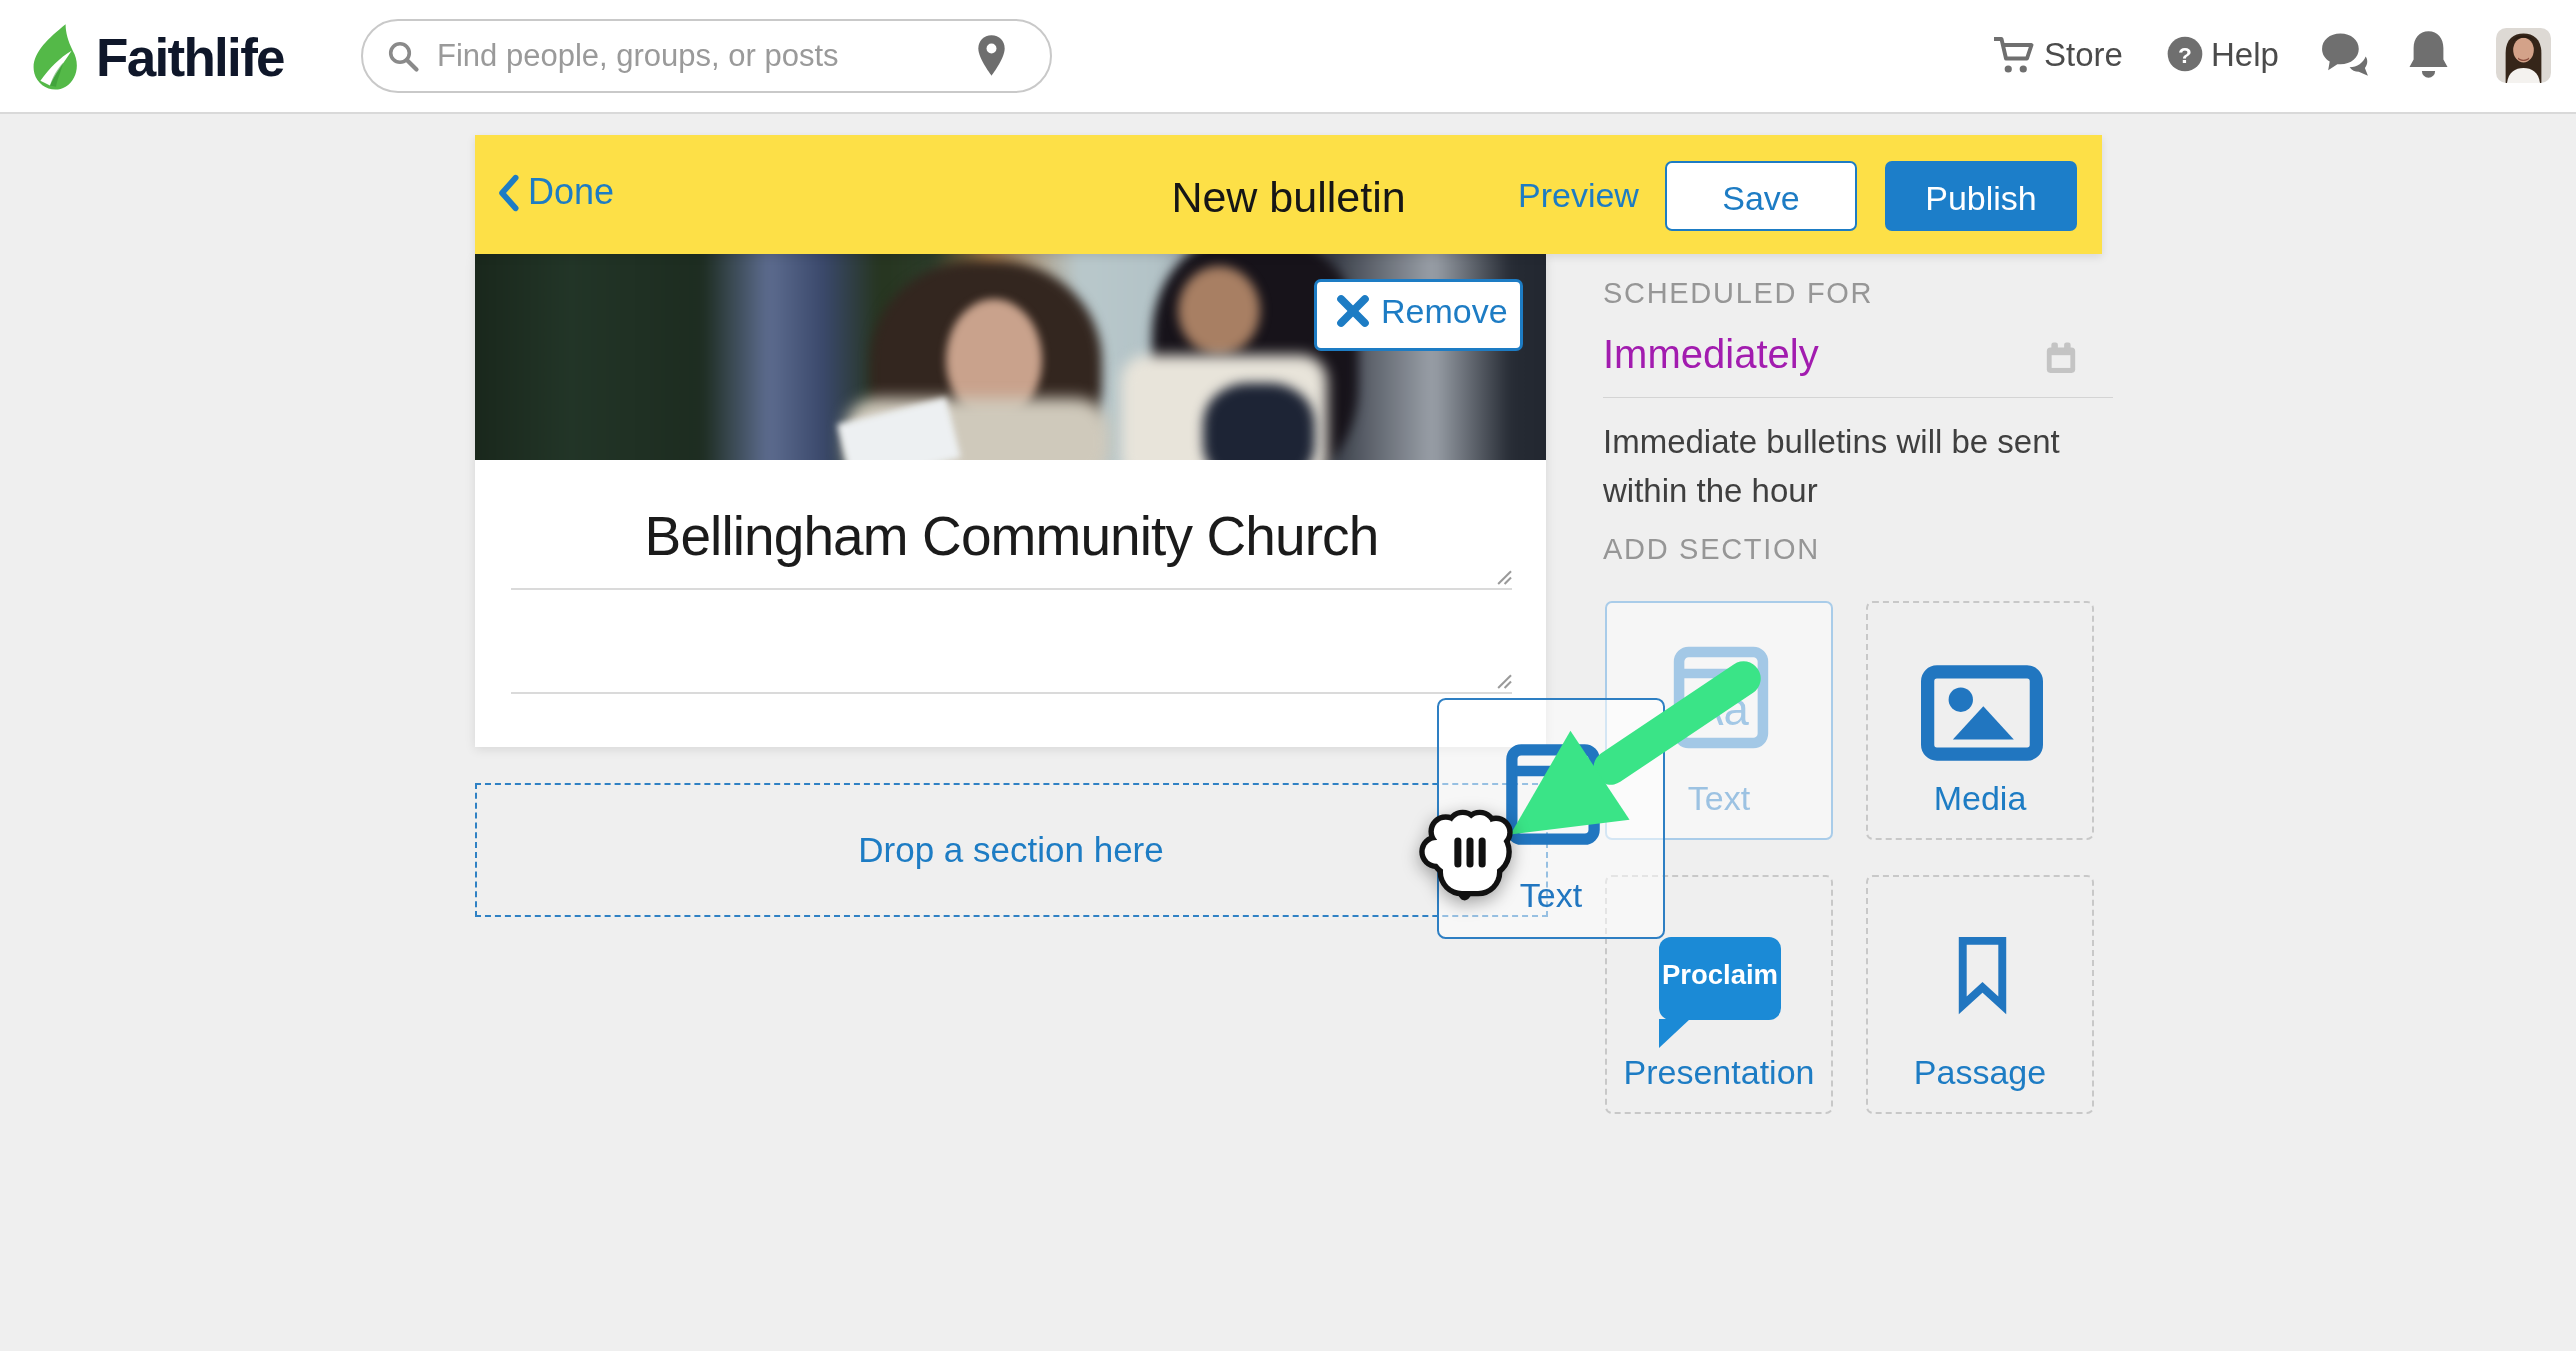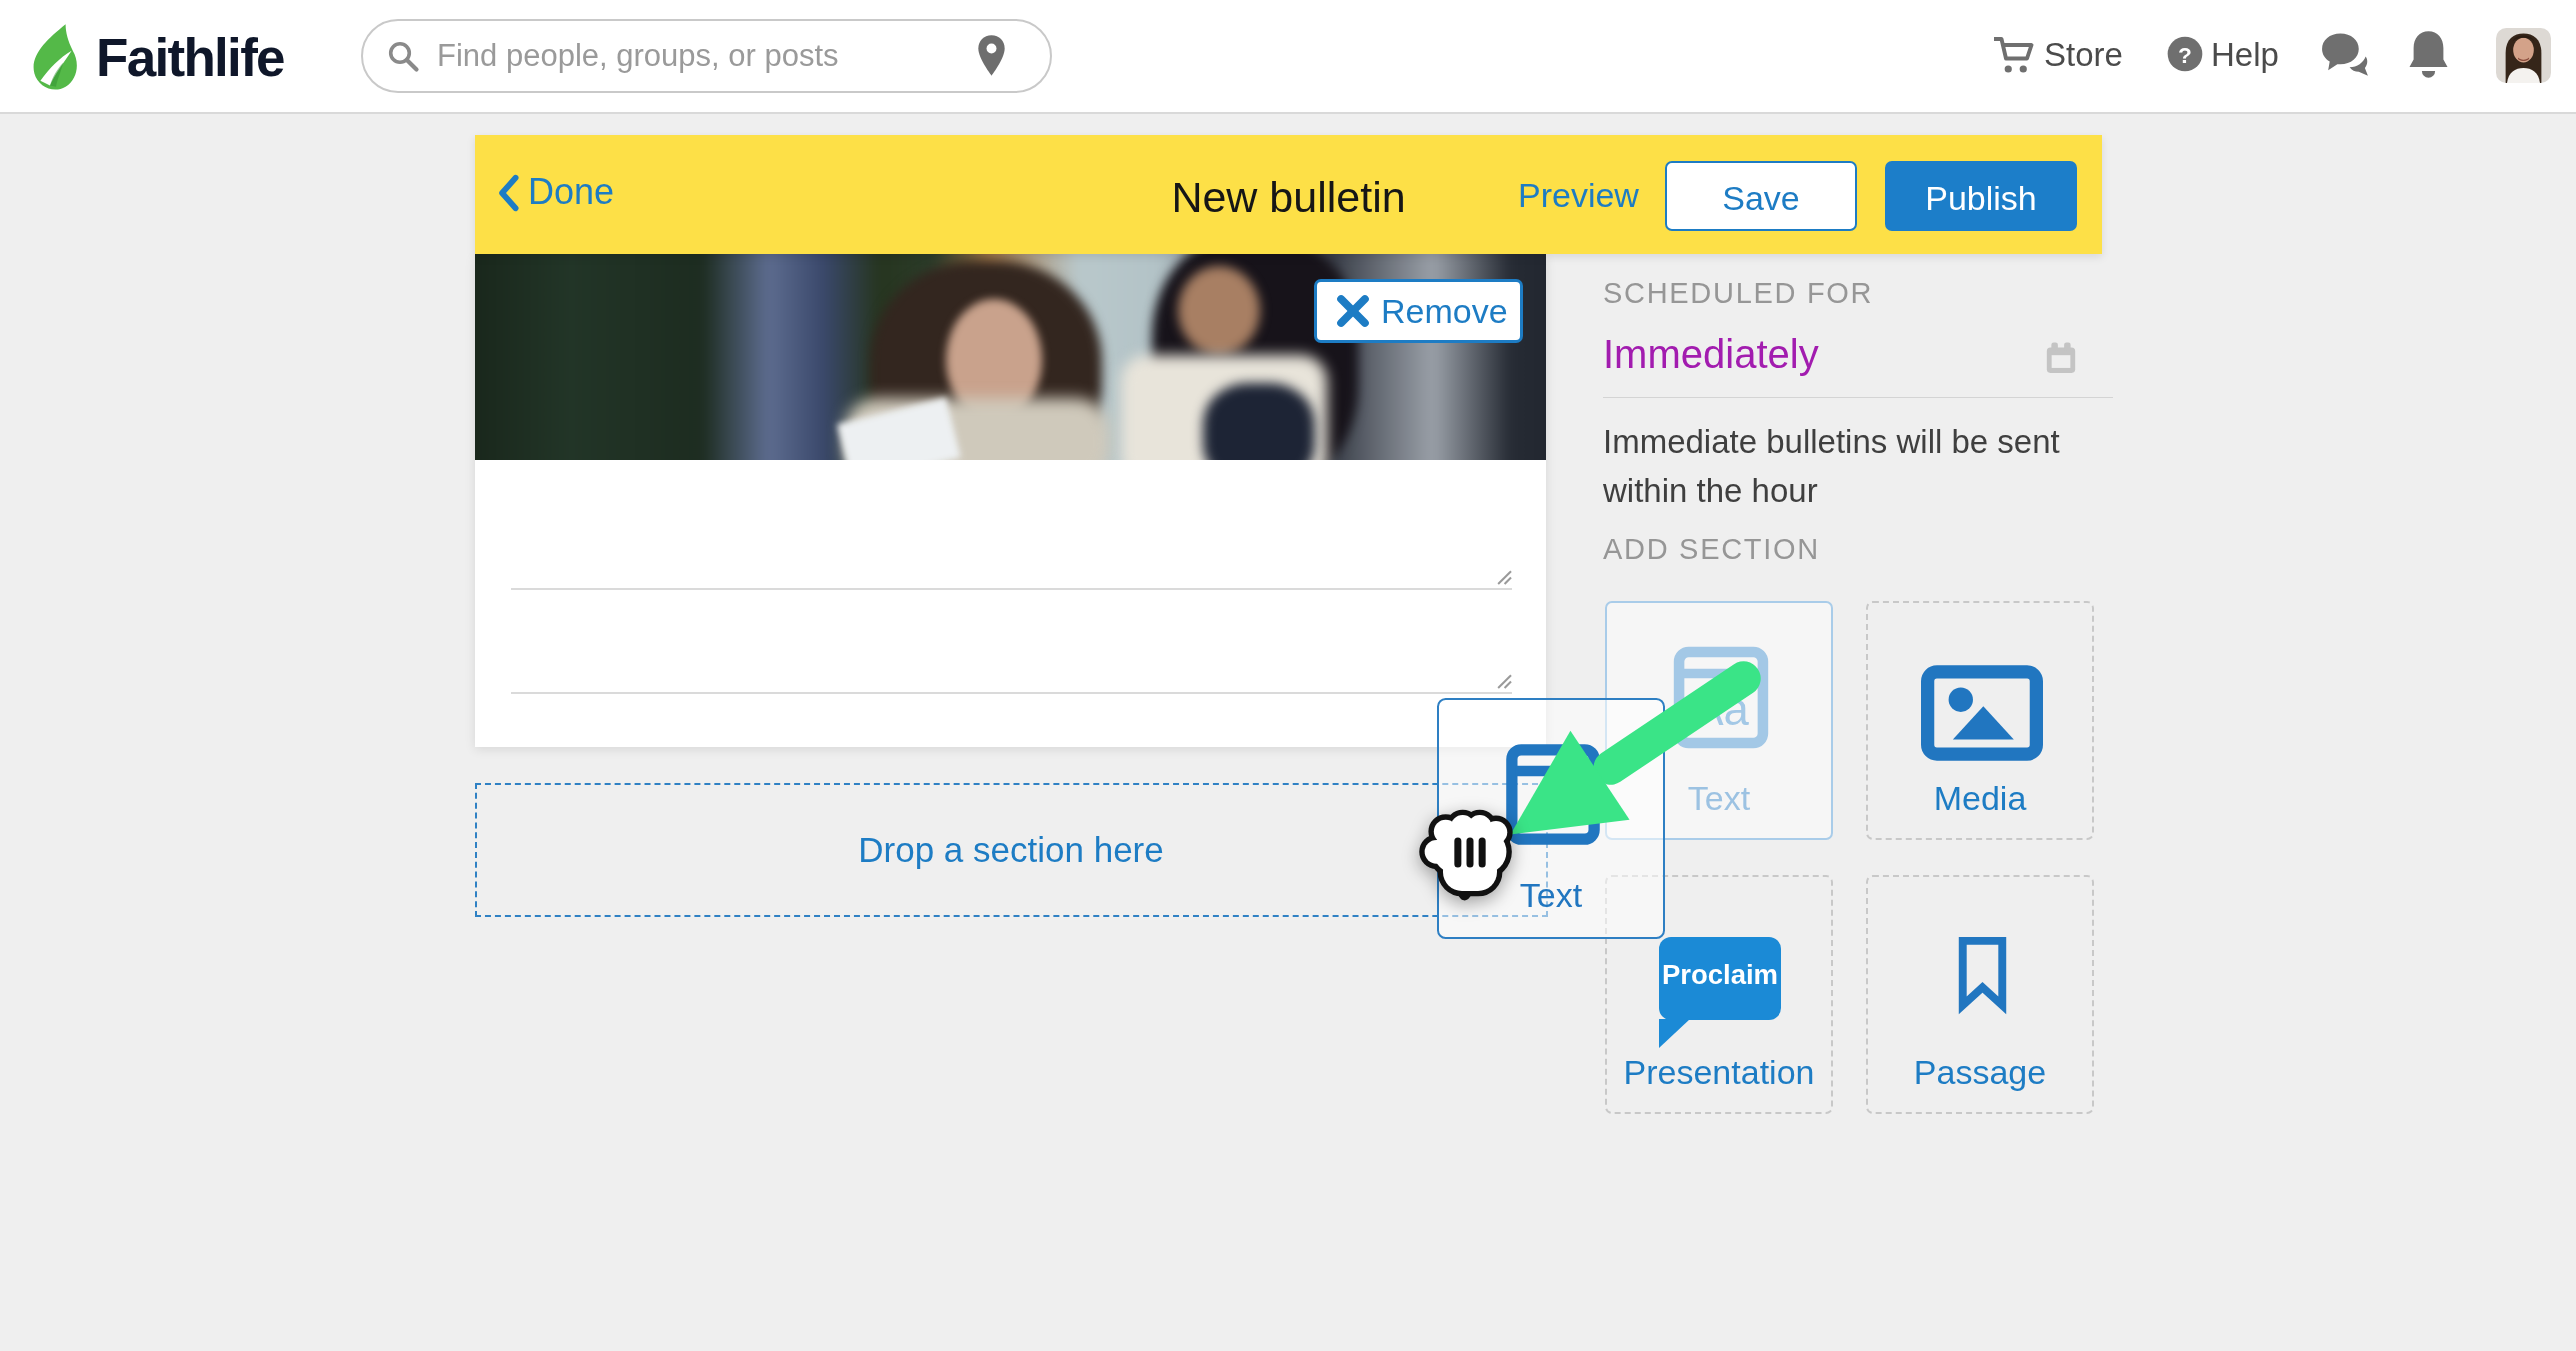--- a/index.html
+++ b/index.html
@@ -44,21 +44,21 @@
   #hero-base{left:-17px;top:-17px;width:1108px;height:241px;filter:blur(6px);
     background:linear-gradient(90deg,#18251a 0%,#223527 10%,#1d2c20 22%,#5d6c8f 28%,#3a486b 33%,#26351f 38%,#2c3c2a 43%,#a5794a 48%,#b9c8cb 56%,#b3c3c7 63%,#8a8f96 71%,#3a3f49 79%,#9aa0a8 88%,#262b34 95%,#20252e 100%);}
   #w-hair{left:395px;top:6.9px;width:232px;height:223px;border-radius:45%;background:#33261f;filter:blur(5.2px);}
   #w-face{left:471px;top:45px;width:96px;height:122px;border-radius:50%;background:#c9a28c;filter:blur(4.3px);}
   #w-body{left:369px;top:144px;width:266px;height:86px;border-radius:34px;background:#cfc9bb;filter:blur(7.7px);}
   #w-papers{left:368px;top:156px;width:112px;height:62px;background:#edf0f2;filter:blur(3.4px);transform:rotate(-14deg);}
   #m-hair{left:677px;top:-17px;width:206px;height:249px;border-radius:40%;background:#17131a;filter:blur(5.2px);}
   #m-face{left:703px;top:12px;width:82px;height:89px;border-radius:50%;background:#a87f63;filter:blur(5.2px);}
   #m-sweater{left:646px;top:101px;width:206px;height:129px;border-radius:26px;background:#e8e4da;filter:blur(6.9px);}
   #m-navy{left:728px;top:129px;width:112px;height:103px;border-radius:40%;background:#1d2435;filter:blur(6px);}
-  #remove-btn{left:839px;top:25px;width:209px;height:64px;background:#fff;border:3.4px solid #1d7cc4;border-radius:6.9px;cursor:pointer;box-sizing:border-box;}
+  #remove-btn{left:839px;top:25px;width:209px;height:72px;background:#fff;border:3.4px solid #1d7cc4;border-radius:6.9px;cursor:pointer;box-sizing:border-box;}
   #remove-x{left:19px;top:12px;width:34px;height:34px;}
   #remove-label{left:64px;top:10.3px;font-size:34px;color:#1d7cc4;}
 
   .fieldline{border-bottom:2.6px solid #dadada;}
   #title-field{left:36px;top:234px;width:1001px;height:100px;text-align:center;cursor:text;}
   #title-text{width:100%;font-size:55px;font-weight:300;color:#1b1b1b;letter-spacing:-0.9px;}
   #title-grip{right:-1.7px;bottom:1.7px;}
   #subtitle-field{left:36px;top:376px;width:1001px;height:62px;text-align:center;cursor:text;}
   #subtitle-text{width:100%;font-size:38px;font-weight:300;color:#222;}
   #subtitle-grip{right:-1.7px;bottom:1.7px;}
@@ -194,20 +194,21 @@
       <div id="remove-btn" class="abs">
         <svg id="remove-x" class="abs" viewBox="0 0 20 20">
           <line x1="3" y1="3" x2="17" y2="17" stroke="#1d7cc4" stroke-width="4.6" stroke-linecap="round"></line>
           <line x1="17" y1="3" x2="3" y2="17" stroke="#1d7cc4" stroke-width="4.6" stroke-linecap="round"></line>
         </svg>
         <div id="remove-label" class="abs">Remove</div>
       </div>
     </div>
 
     <div id="title-field" class="abs fieldline">
+      <div id="title-text" class="abs" style="left:0;top:15.5px">Bellingham Community Church</div>
       <svg id="title-grip" class="abs" width="20.6" height="20.6" viewBox="0 0 16 16">
         <line x1="4" y1="14" x2="14" y2="4" stroke="#9a9a9a" stroke-width="1.6"></line>
         <line x1="9" y1="14" x2="14" y2="9" stroke="#9a9a9a" stroke-width="1.6"></line>
       </svg>
     </div>
 
     <div id="subtitle-field" class="abs fieldline">
       <svg id="subtitle-grip" class="abs" width="20.6" height="20.6" viewBox="0 0 16 16">
         <line x1="4" y1="14" x2="14" y2="4" stroke="#9a9a9a" stroke-width="1.6"></line>
         <line x1="9" y1="14" x2="14" y2="9" stroke="#9a9a9a" stroke-width="1.6"></line>

